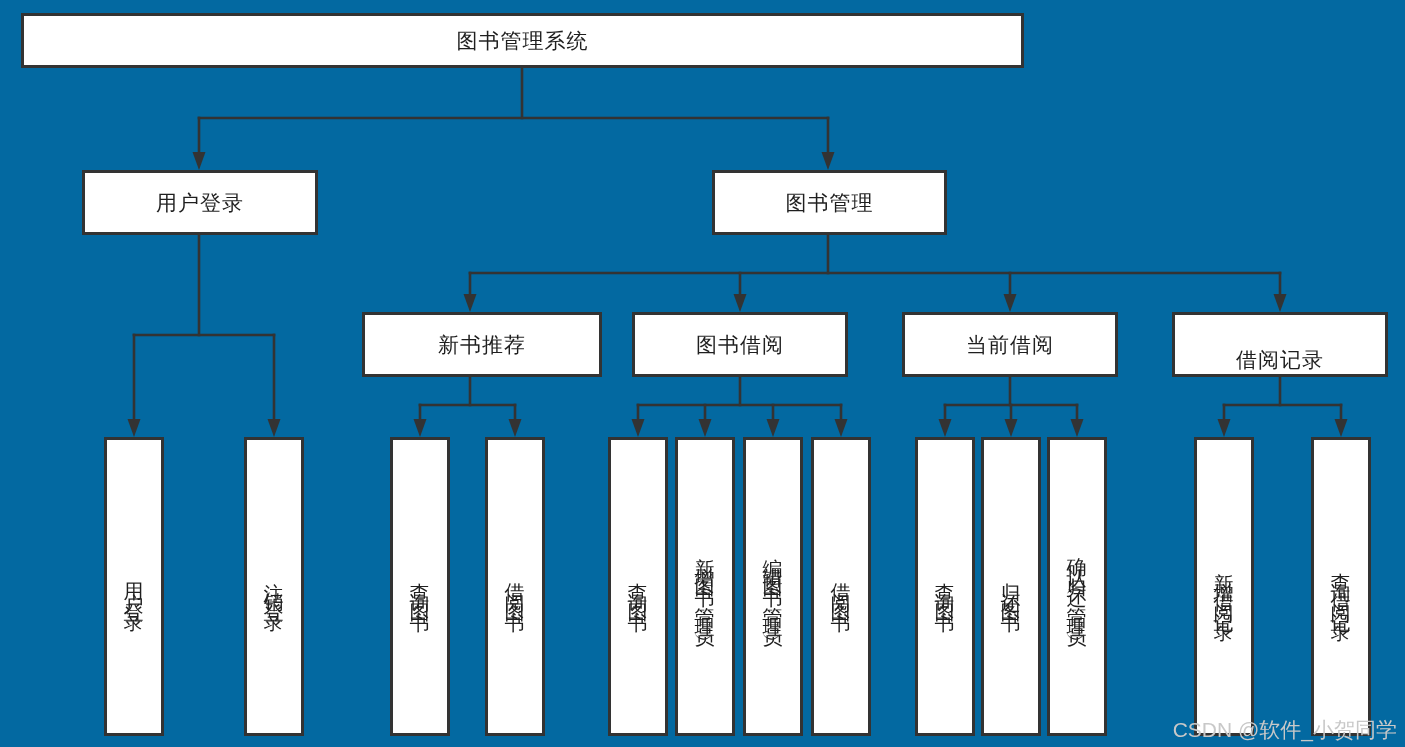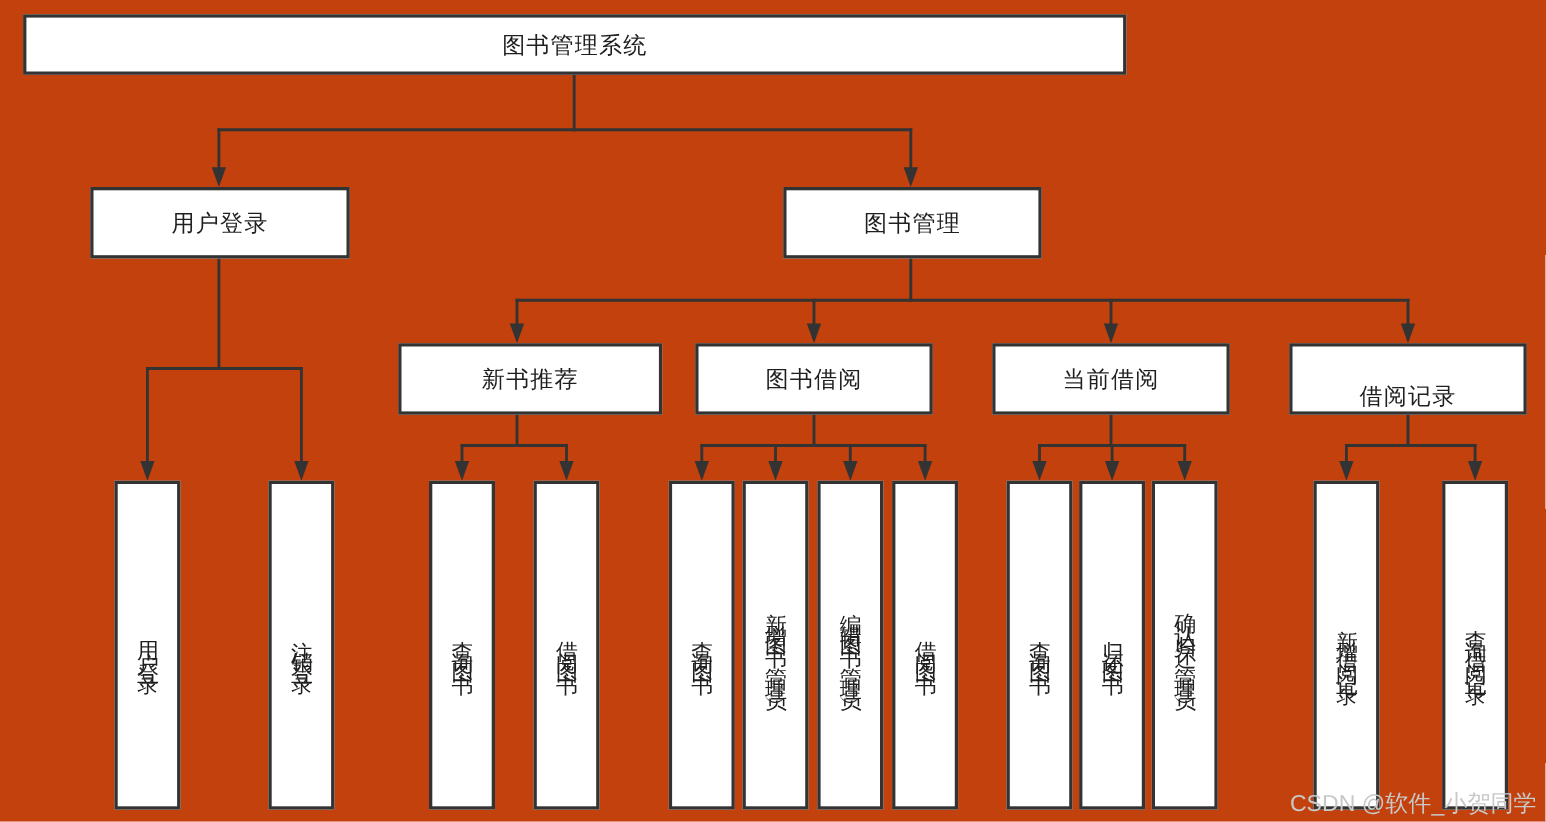--- a/index.html
+++ b/index.html
@@ -5,21 +5,21 @@
   html, body {
     margin: 0;
     padding: 0;
     background: #ffffff;
     font-family: "Liberation Sans", "DejaVu Sans", sans-serif;
   }
   .canvas {
     position: relative;
     width: 1405px;
     height: 747px;
-    background: #c2410c;
+    background: #0369a1;
     overflow: hidden;
   }
   .wires {
     position: absolute;
     left: 0;
     top: 0;
     width: 1405px;
     height: 747px;
     z-index: 1;
   }

